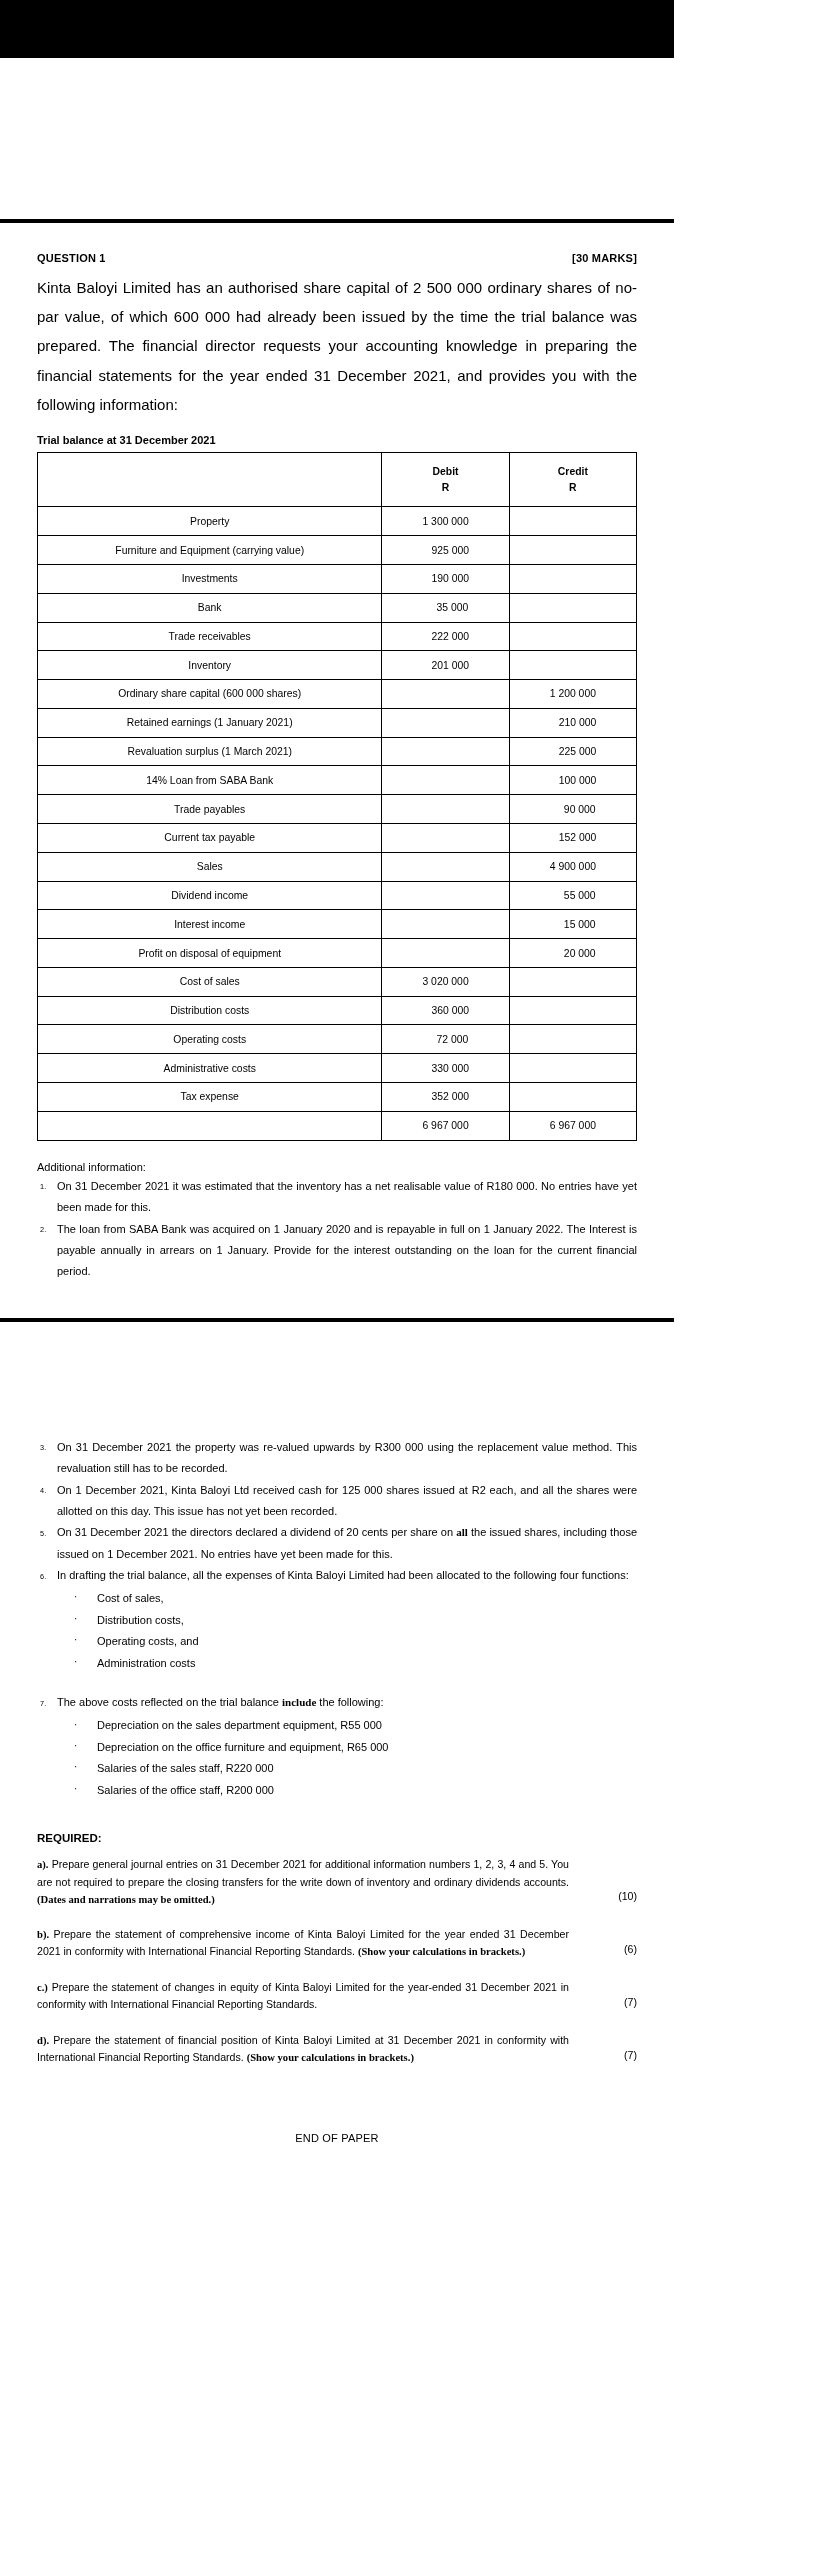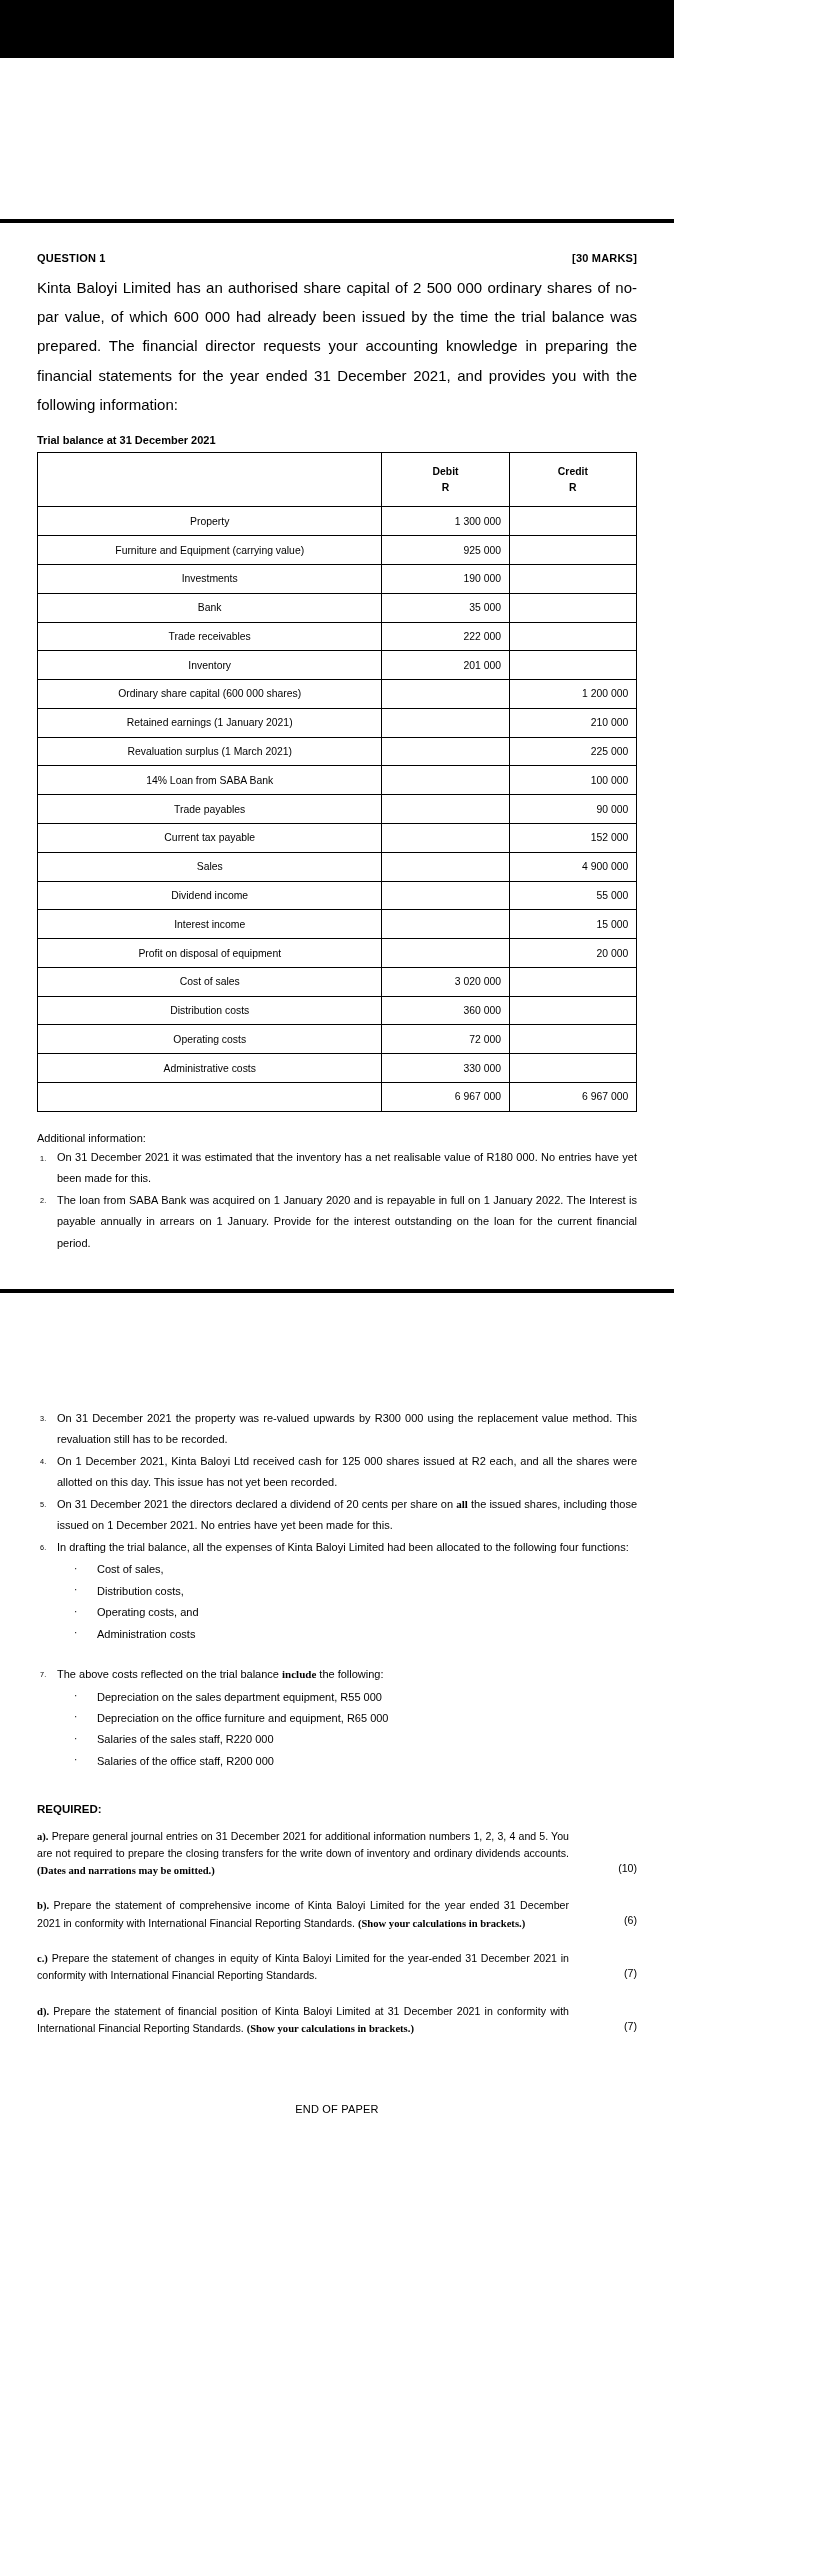--- a/index.html
+++ b/index.html
@@ -79,21 +79,21 @@
   table.tb thead th {
     text-align: center;
     font-weight: bold;
     height: 43px;
     line-height: 1.45;
   }
   table.tb col.c-desc  { width: 57.5%; }
   table.tb col.c-debit { width: 21.25%; }
   table.tb col.c-credit{ width: 21.25%; }
   td.desc { text-align: center; }
-  td.num  { text-align: right; padding-left: 12.3px; }
+  td.num  { text-align: center; padding-left: 12.3px; }
   td.num.pad1 { padding-left: 17px; }
   td.num.pad2 { padding-left: 21.5px; }
   .totals td { }
 
   
   .ai-heading {
     font-weight: normal;
     font-size: 11px;
     margin-top: 20px;
     margin-bottom: 3.1px;
@@ -311,20 +311,25 @@
           <tr>
             <td class="desc">Operating costs</td>
             <td class="num pad2">72 000</td>
             <td class="num"></td>
           </tr>
           <tr>
             <td class="desc">Administrative costs</td>
             <td class="num pad1">330 000</td>
             <td class="num"></td>
           </tr>
+          <tr>
+            <td class="desc">Tax expense</td>
+            <td class="num pad1">352 000</td>
+            <td class="num"></td>
+          </tr>
           <tr class="totals">
             <td class="desc"></td>
             <td class="num">6 967 000</td>
             <td class="num">6 967 000</td>
           </tr>
         </tbody>
     </table>
 
     <div class="ai-heading">Additional information:</div>
 

